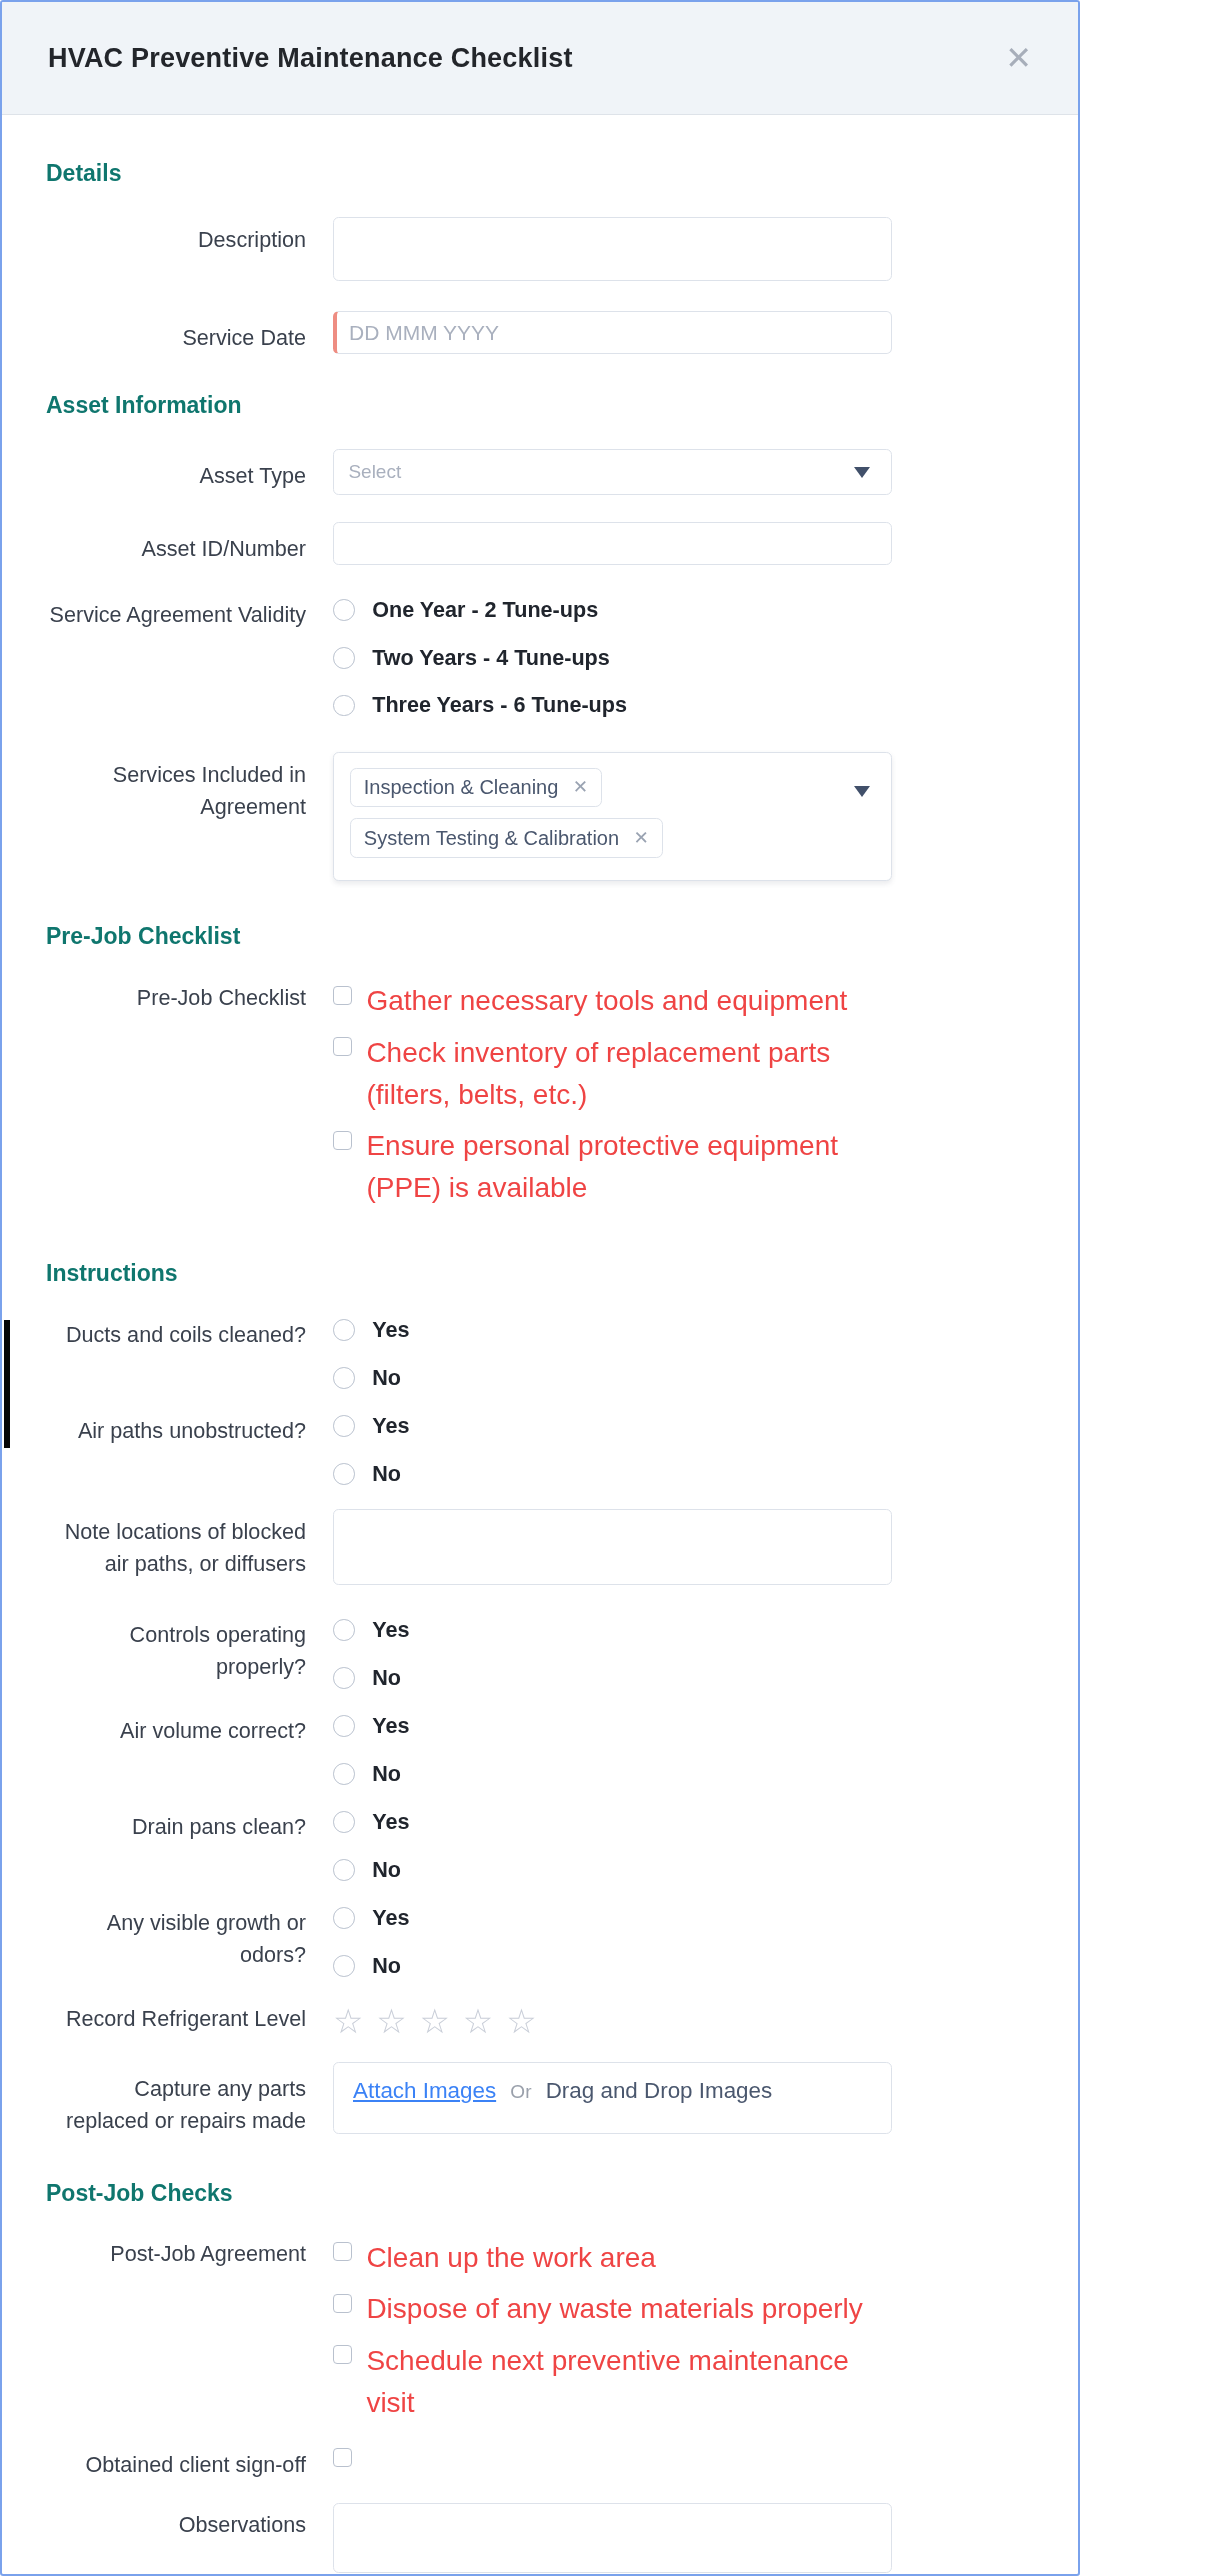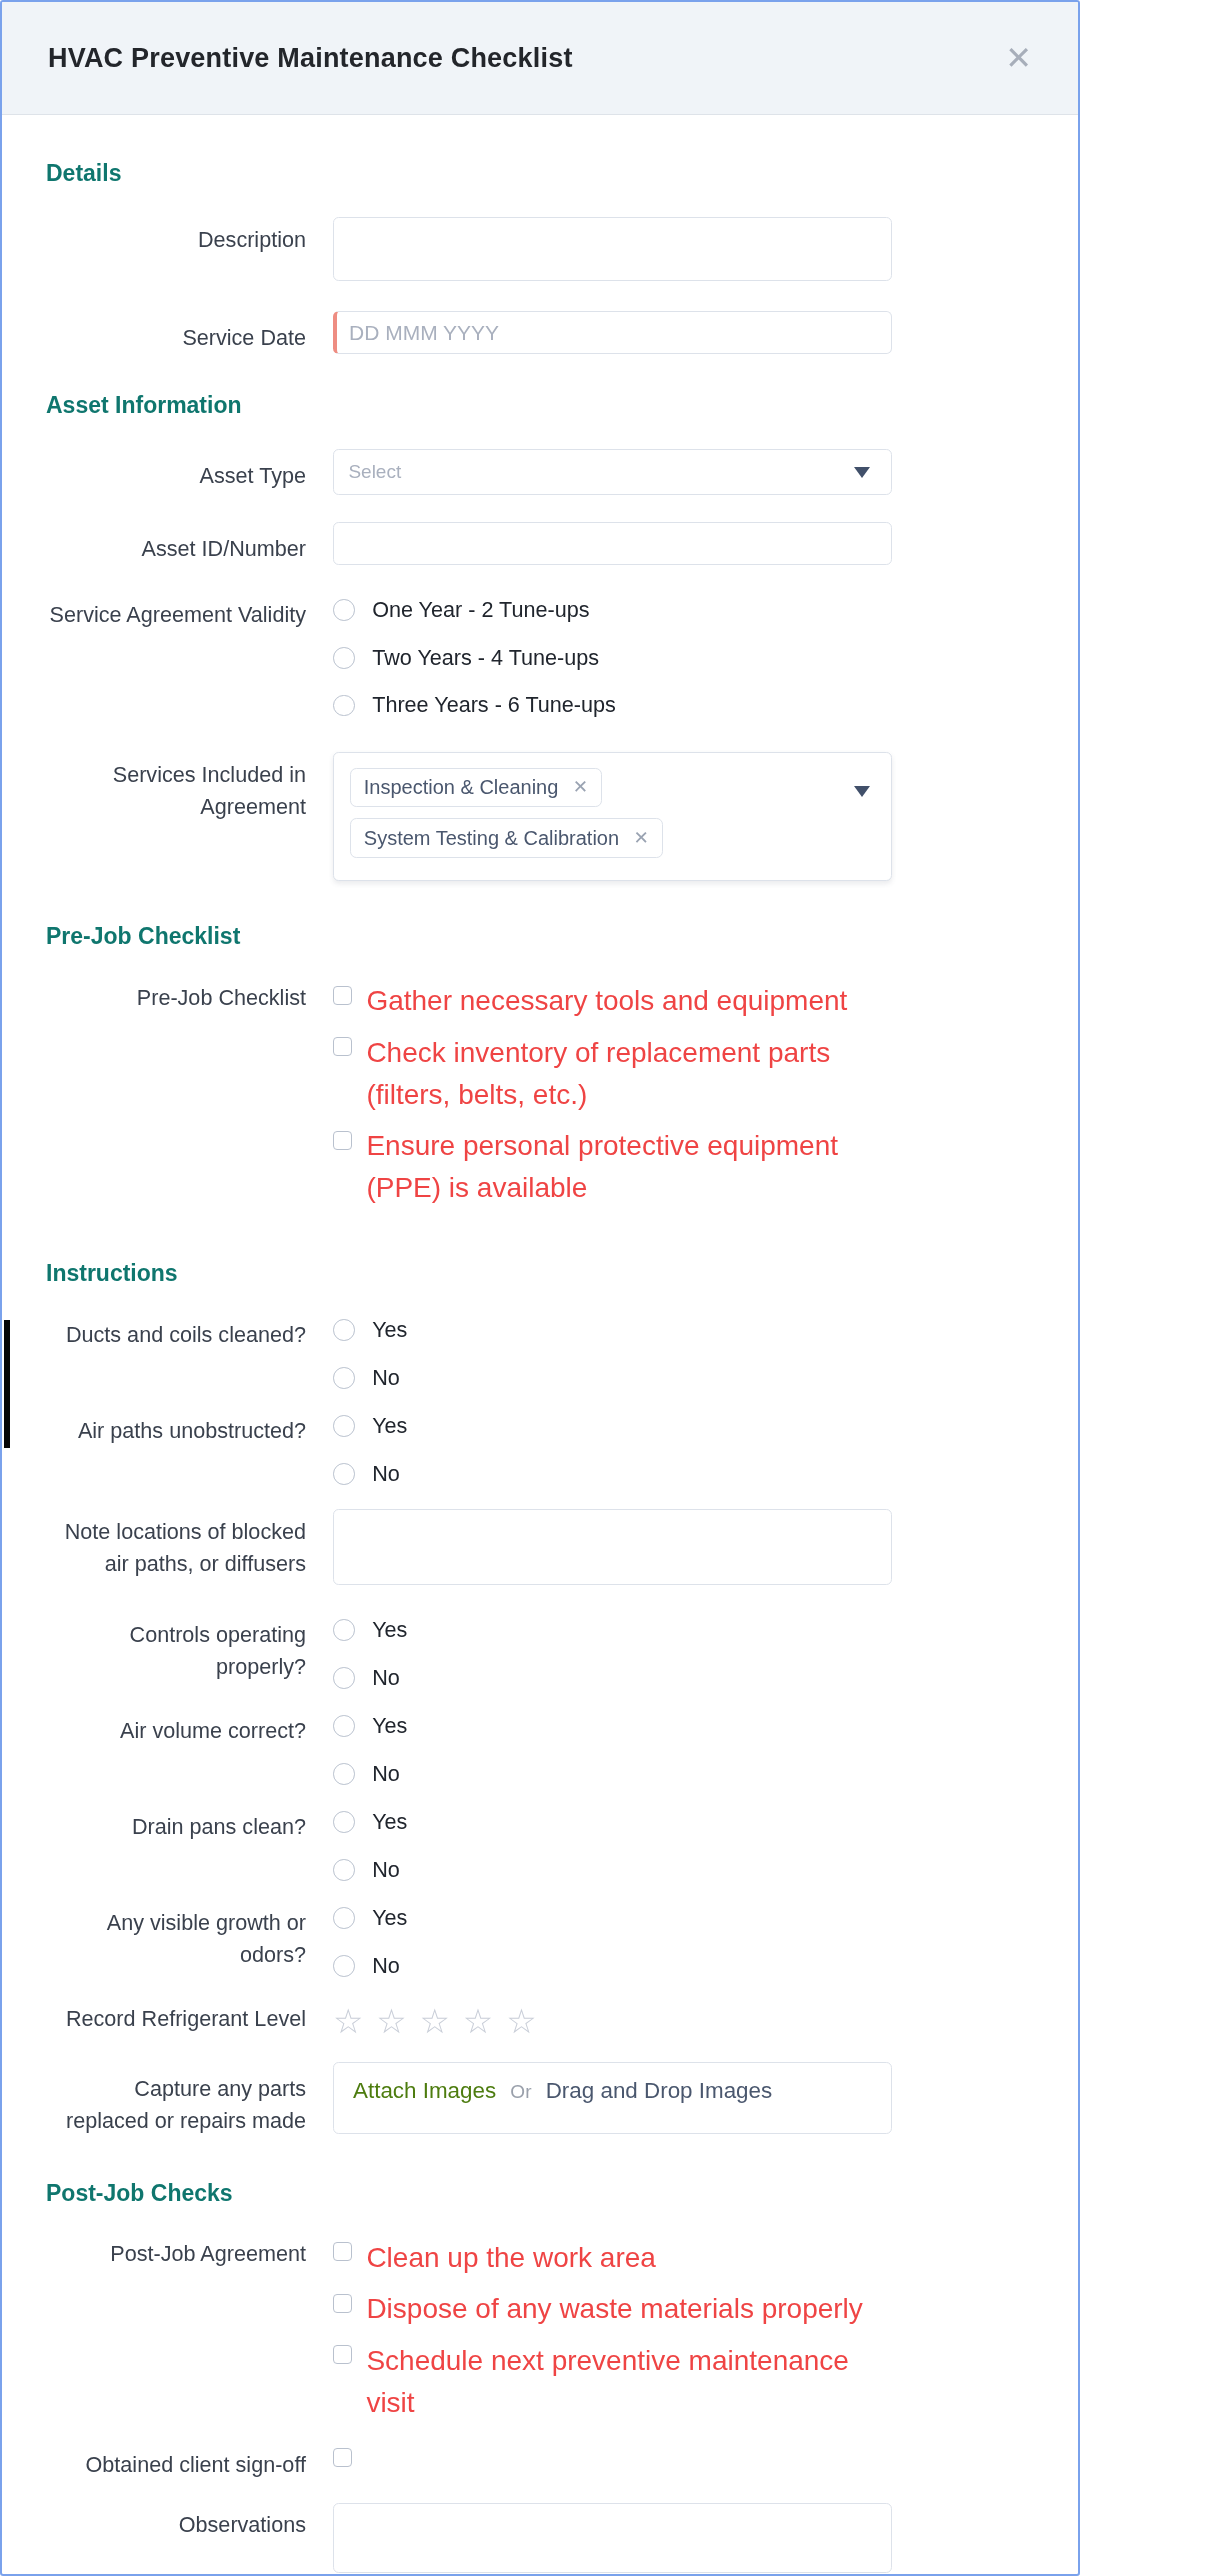--- a/index.html
+++ b/index.html
@@ -41,21 +41,21 @@
   .date-input{border-left:4px solid #ee8d82;padding-left:12px;}
   ::placeholder{color:#a9b0be;opacity:1;}
   .select-box{height:46px;position:relative;display:flex;align-items:center;padding:0 14.4px;cursor:pointer;}
   .select-placeholder{color:#a9b0be;font-size:19px;}
   .caret{
     position:absolute;right:21px;top:50%;margin-top:-4.8px;
     width:0;height:0;border-left:8.8px solid transparent;border-right:8.8px solid transparent;
     border-top:11.2px solid #41506a;
   }
   
-  .radio-row{display:flex;align-items:center;margin-bottom:21.6px;cursor:pointer;}
+  .radio-row{display:flex;align-items:center;margin-bottom:21.6px;cursor:pointer;font-weight:bold;}
   .radio-row:last-child{margin-bottom:0;}
   .radio{width:21.6px;height:21.6px;border:1.6px solid #b9c1ce;border-radius:50%;background:#fff;flex:0 0 21.6px;}
   .opt-label{margin-left:17.6px;font-size:21.6px;color:#20252d;}
   .check-row{display:flex;align-items:flex-start;margin-bottom:9.6px;cursor:pointer;max-width:531px;}
   .check-row:last-child{margin-bottom:0;}
   .checkbox{width:19px;height:19px;border:1.6px solid #b9c1ce;border-radius:4px;background:#fff;flex:0 0 19px;margin-top:5.6px;}
   .check-label{margin-left:14.4px;font-size:28px;color:#ef4444;line-height:1.5;}
   .yn-group{margin-bottom:22.4px;}
   .gap-lg{margin-bottom:45px;}
   
@@ -64,21 +64,21 @@
     display:inline-flex;align-items:center;border:1.6px solid #dde2ea;border-radius:6.4px;
     padding:7.2px 12.8px;font-size:20px;color:#4a576e;background:#fff;margin-bottom:11.2px;cursor:default;
   }
   .chip-x{margin-left:14.4px;color:#9aa3b2;font-size:18.4px;cursor:pointer;}
   .chip-wrap{display:flex;flex-direction:column;align-items:flex-start;}
   
   .stars{display:flex;gap:12.8px;padding-top:3.2px;}
   .star{font-size:34px;color:#c9ced8;line-height:1;cursor:pointer;}
   
   .attach-box{height:72px;padding:12.8px 19px;font-size:22.4px;line-height:1.3;}
-  .attach-link{color:#4d7c0f;cursor:pointer;}
+  .attach-link{color:#3b82f6;cursor:pointer;text-decoration:underline;}
   .attach-or{color:#9aa0ab;font-size:19px;margin:0 8px;}
   .attach-drag{color:#4a576e;}
   
   .left-bar{position:absolute;left:2.4px;top:1318px;width:5.6px;height:128px;background:#060606;}
   
   .modal-footer{
     margin-top:auto;flex:0 0 105px;height:105px;background:#fff;
     border-top:0.8px solid #e5e8ec;display:flex;align-items:center;justify-content:flex-end;
     gap:17.6px;padding:0 45px;
   }

